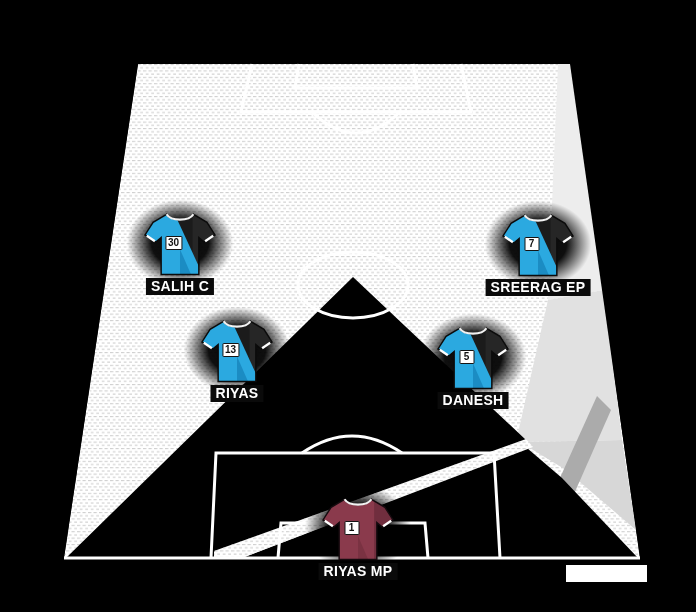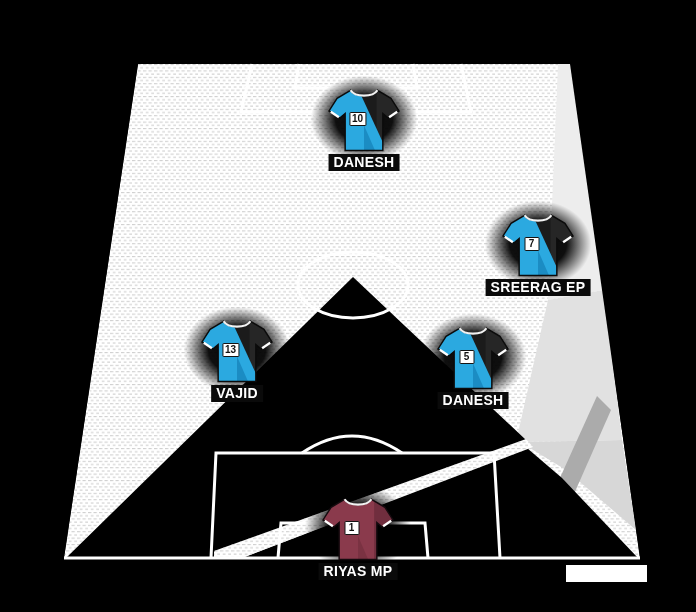--- a/index.html
+++ b/index.html
@@ -105,43 +105,43 @@
       <path d="M312,112 Q356,154 400,112"></path>
       <ellipse cx="353" cy="285" rx="55" ry="33"></ellipse>
       <path d="M211,558 L216,453 L494,453 L500,558"></path>
       <path d="M302,453 Q352,419 402,453"></path>
       <path d="M278,558 L281,523 L425,523 L428,558"></path>
       <path d="M64,558 L640,558"></path>
     </g>
   </svg>
 
   <div id="players">
-      <div class="player" style="left: 324px; top: 84px;">
+      <div class="player" style="left: 140px; top: 208px;">
     <div class="glow"></div>
     <svg class="jersey" viewBox="0 0 80 78">
       <use href="#tee-outfield" xlink:href="#tee-outfield"></use>
     </svg>
-    <div class="num">10</div>
-    <div class="name">DANESH</div>
+    <div class="num">30</div>
+    <div class="name">SALIH C</div>
   </div>
       <div class="player" style="left: 498px; top: 209px;">
     <div class="glow"></div>
     <svg class="jersey" viewBox="0 0 80 78">
       <use href="#tee-outfield" xlink:href="#tee-outfield"></use>
     </svg>
     <div class="num">7</div>
     <div class="name">SREERAG EP</div>
   </div>
       <div class="player" style="left: 197px; top: 315px;">
     <div class="glow"></div>
     <svg class="jersey" viewBox="0 0 80 78">
       <use href="#tee-outfield" xlink:href="#tee-outfield"></use>
     </svg>
     <div class="num">13</div>
-    <div class="name">VAJID</div>
+    <div class="name">RIYAS</div>
   </div>
       <div class="player" style="left: 433px; top: 322px;">
     <div class="glow"></div>
     <svg class="jersey" viewBox="0 0 80 78">
       <use href="#tee-outfield" xlink:href="#tee-outfield"></use>
     </svg>
     <div class="num">5</div>
     <div class="name">DANESH</div>
   </div>
       <div class="player" style="left: 318px; top: 493px;">

